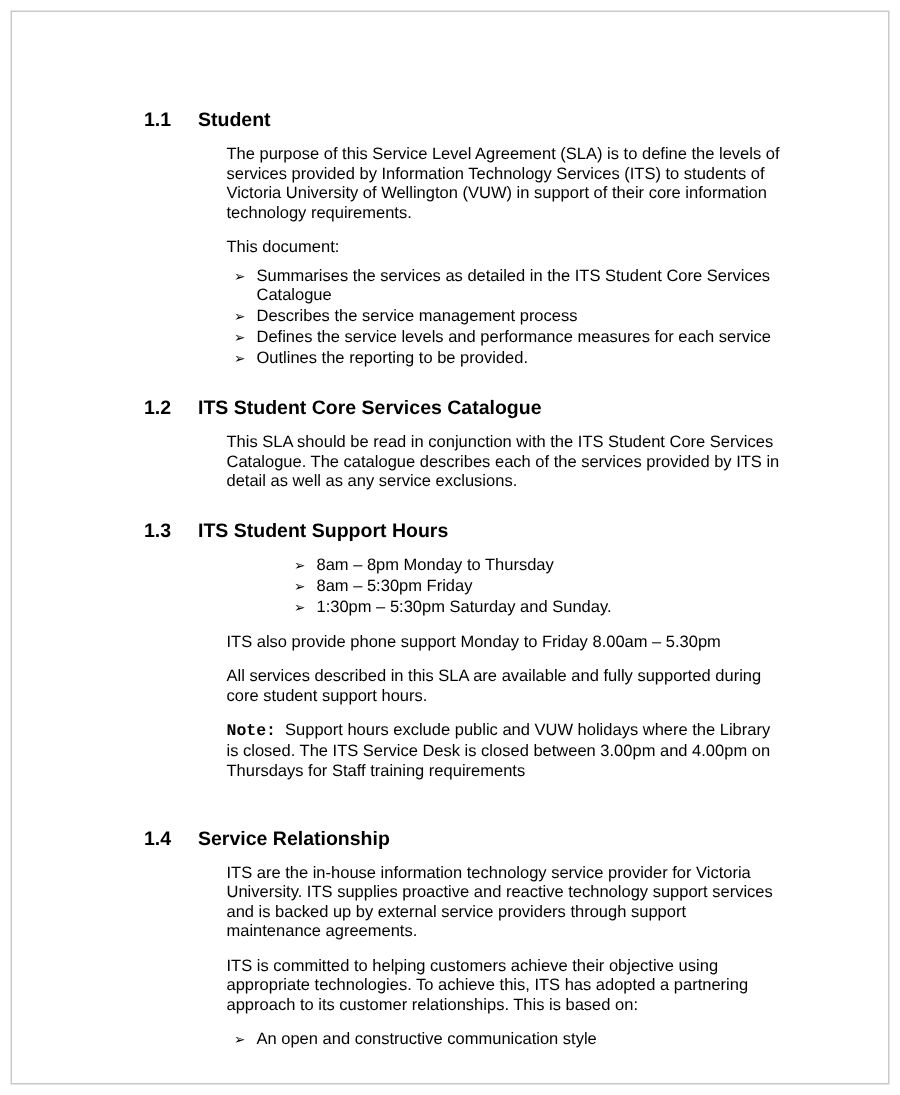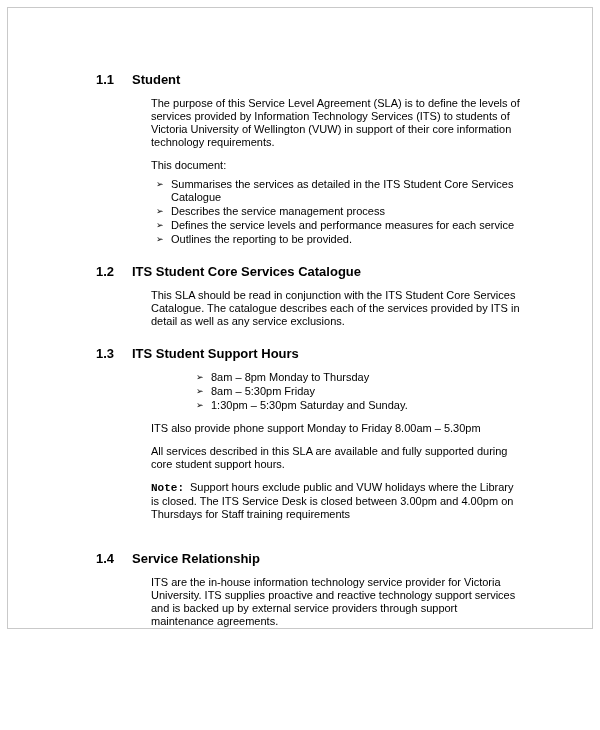--- a/index.html
+++ b/index.html
@@ -10,21 +10,21 @@
   body {
     width: 600px;
     height: 730px;
     font-family: "Liberation Sans", sans-serif;
     color: #000000;
     overflow: hidden;
   }
   .page {
     box-sizing: border-box;
     width: 586px;
-    height: 622px;
+    height: 716px;
     margin: 7px;
     border: 1px solid #c9c9c9;
     background: #ffffff;
     overflow: hidden;
   }
   .content {
     box-sizing: border-box;
     padding: 64px 72px 0 88px;
   }
   .section { margin-top: 18px; }
@@ -134,20 +134,21 @@
       </div>
     </div>
 
     <div class="section gap-lg">
       <div class="heading">
         <span class="h-num">1.4</span>
         <span class="h-title">Service Relationship</span>
       </div>
       <div class="body-block">
         <p>ITS are the in-house information technology service provider for Victoria University. ITS supplies proactive and reactive technology support services and is backed up by external service providers through support maintenance agreements.</p>
+        <p>ITS is committed to helping customers achieve their objective using appropriate technologies.  To achieve this, ITS has adopted a partnering approach to its customer relationships.  This is based on:</p>
         <div class="bullets">
           <div class="b-row">
             <span class="b-arrow">➢</span>
             <span class="b-text">An open and constructive communication style</span>
           </div>
 
         </div>
       </div>
     </div>
 

